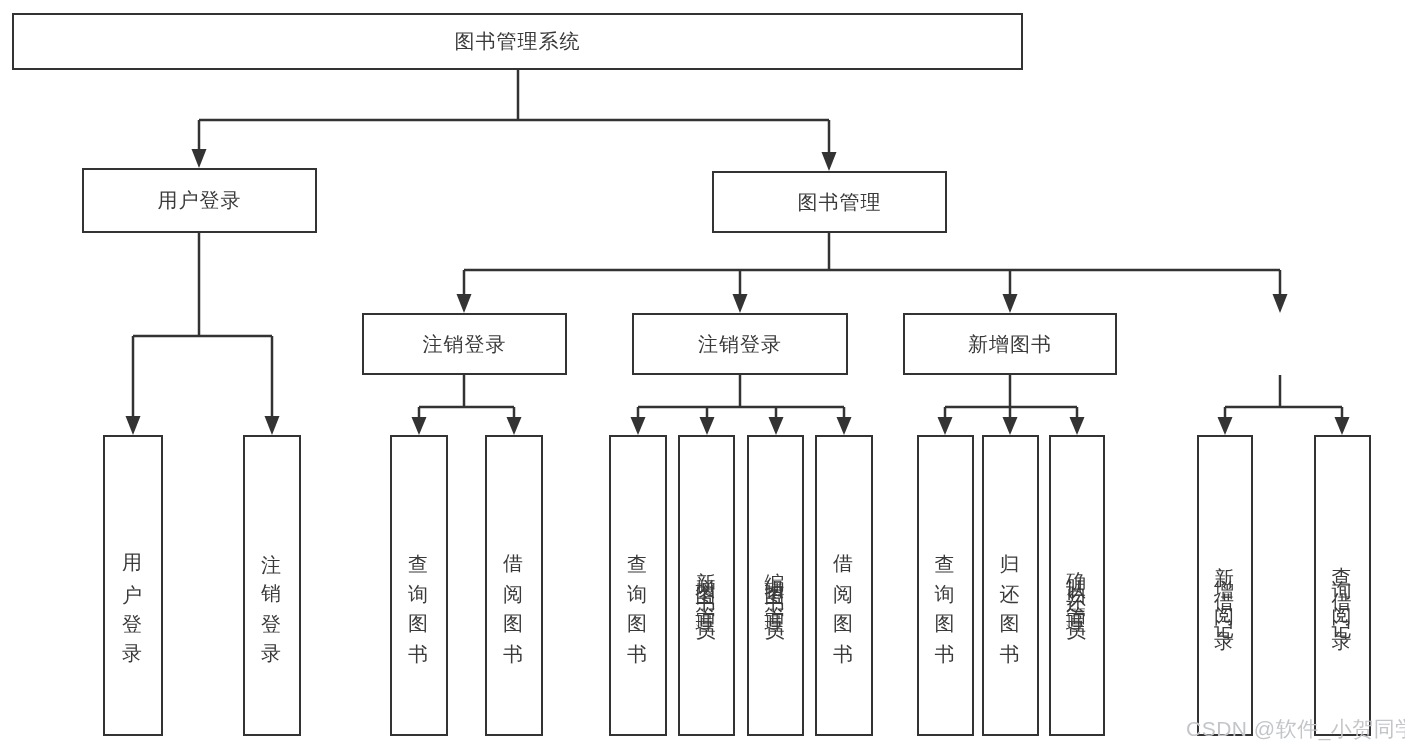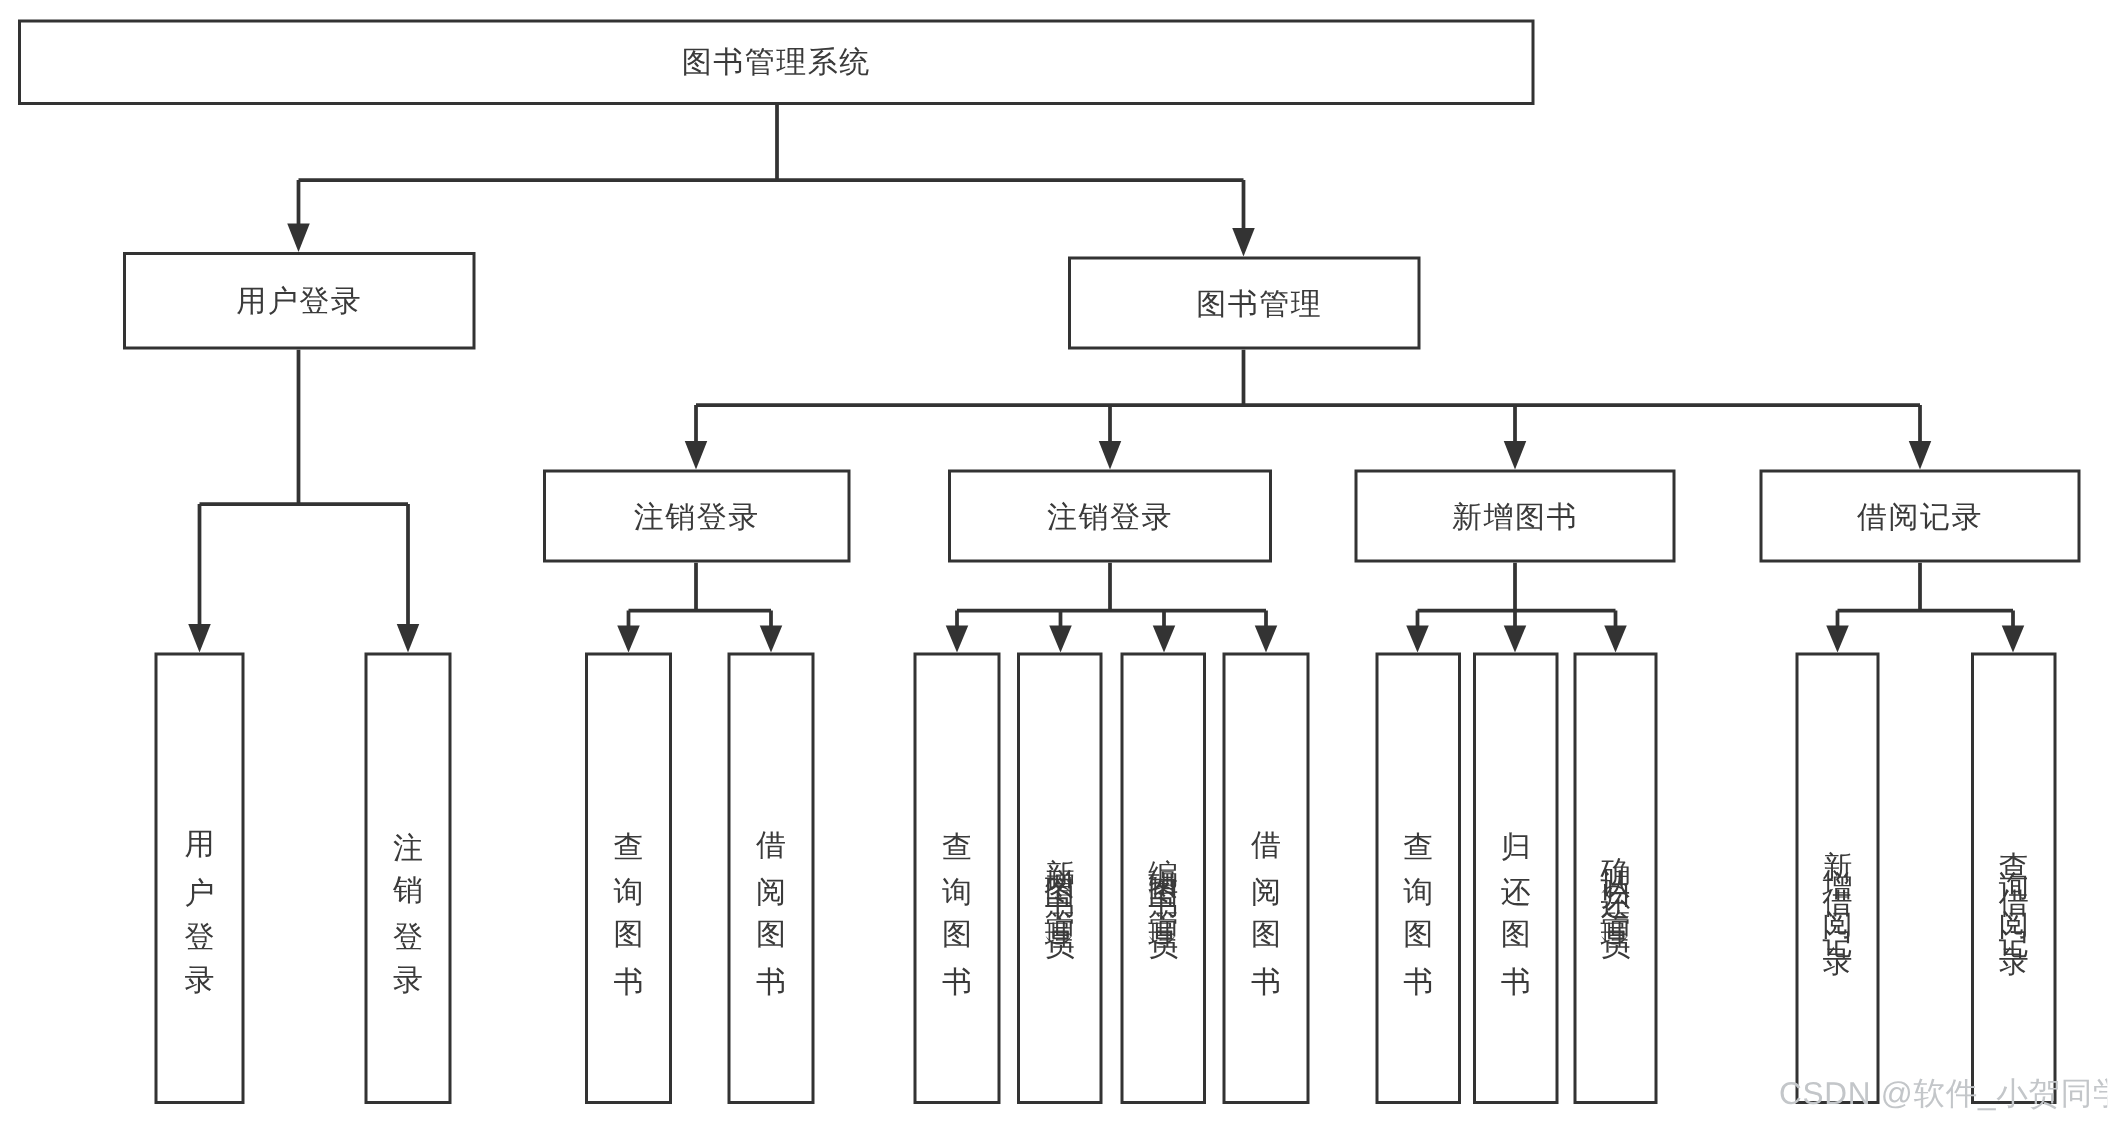--- a/index.html
+++ b/index.html
@@ -99,21 +99,20 @@
   </svg>
 
   <div class="box" style="left:12px; top:13px; width:1011px; height:57px;">图书管理系统</div>
 
   <div class="box" style="left:82px; top:168px; width:235px; height:65px;">用户登录</div>
   <div class="box" style="left:712px; top:171px; width:235px; height:62px;padding-left:20px;">图书管理</div>
 
   <div class="box" style="left:362px; top:313px; width:205px; height:62px;">注销登录</div>
   <div class="box" style="left:632px; top:313px; width:216px; height:62px;">注销登录</div>
   <div class="box" style="left:903px; top:313px; width:214px; height:62px;">新增图书</div>
-  <div class="box" style="left:1173px; top:313px; width:214px; height:62px;">借阅记录</div>
 
   <div class="box vbox sp-wide" style="left:103px; top:435px; width:60px; height:301px;">用户登录</div>
   <div class="box vbox sp-wide" style="left:243px; top:435px; width:58px; height:301px;">注销登录</div>
 
   <div class="box vbox sp-wide" style="left:390px; top:435px; width:58px; height:301px;">查询图书</div>
   <div class="box vbox sp-wide" style="left:485px; top:435px; width:58px; height:301px;">借阅图书</div>
 
   <div class="box vbox sp-wide" style="left:609px; top:435px; width:58px; height:301px;">查询图书</div>
   <div class="box vbox sp-tight" style="left:678px; top:435px; width:57px; height:301px;">新增图书（管理员）</div>
   <div class="box vbox sp-tight" style="left:747px; top:435px; width:57px; height:301px;">编辑图书（管理员）</div>

